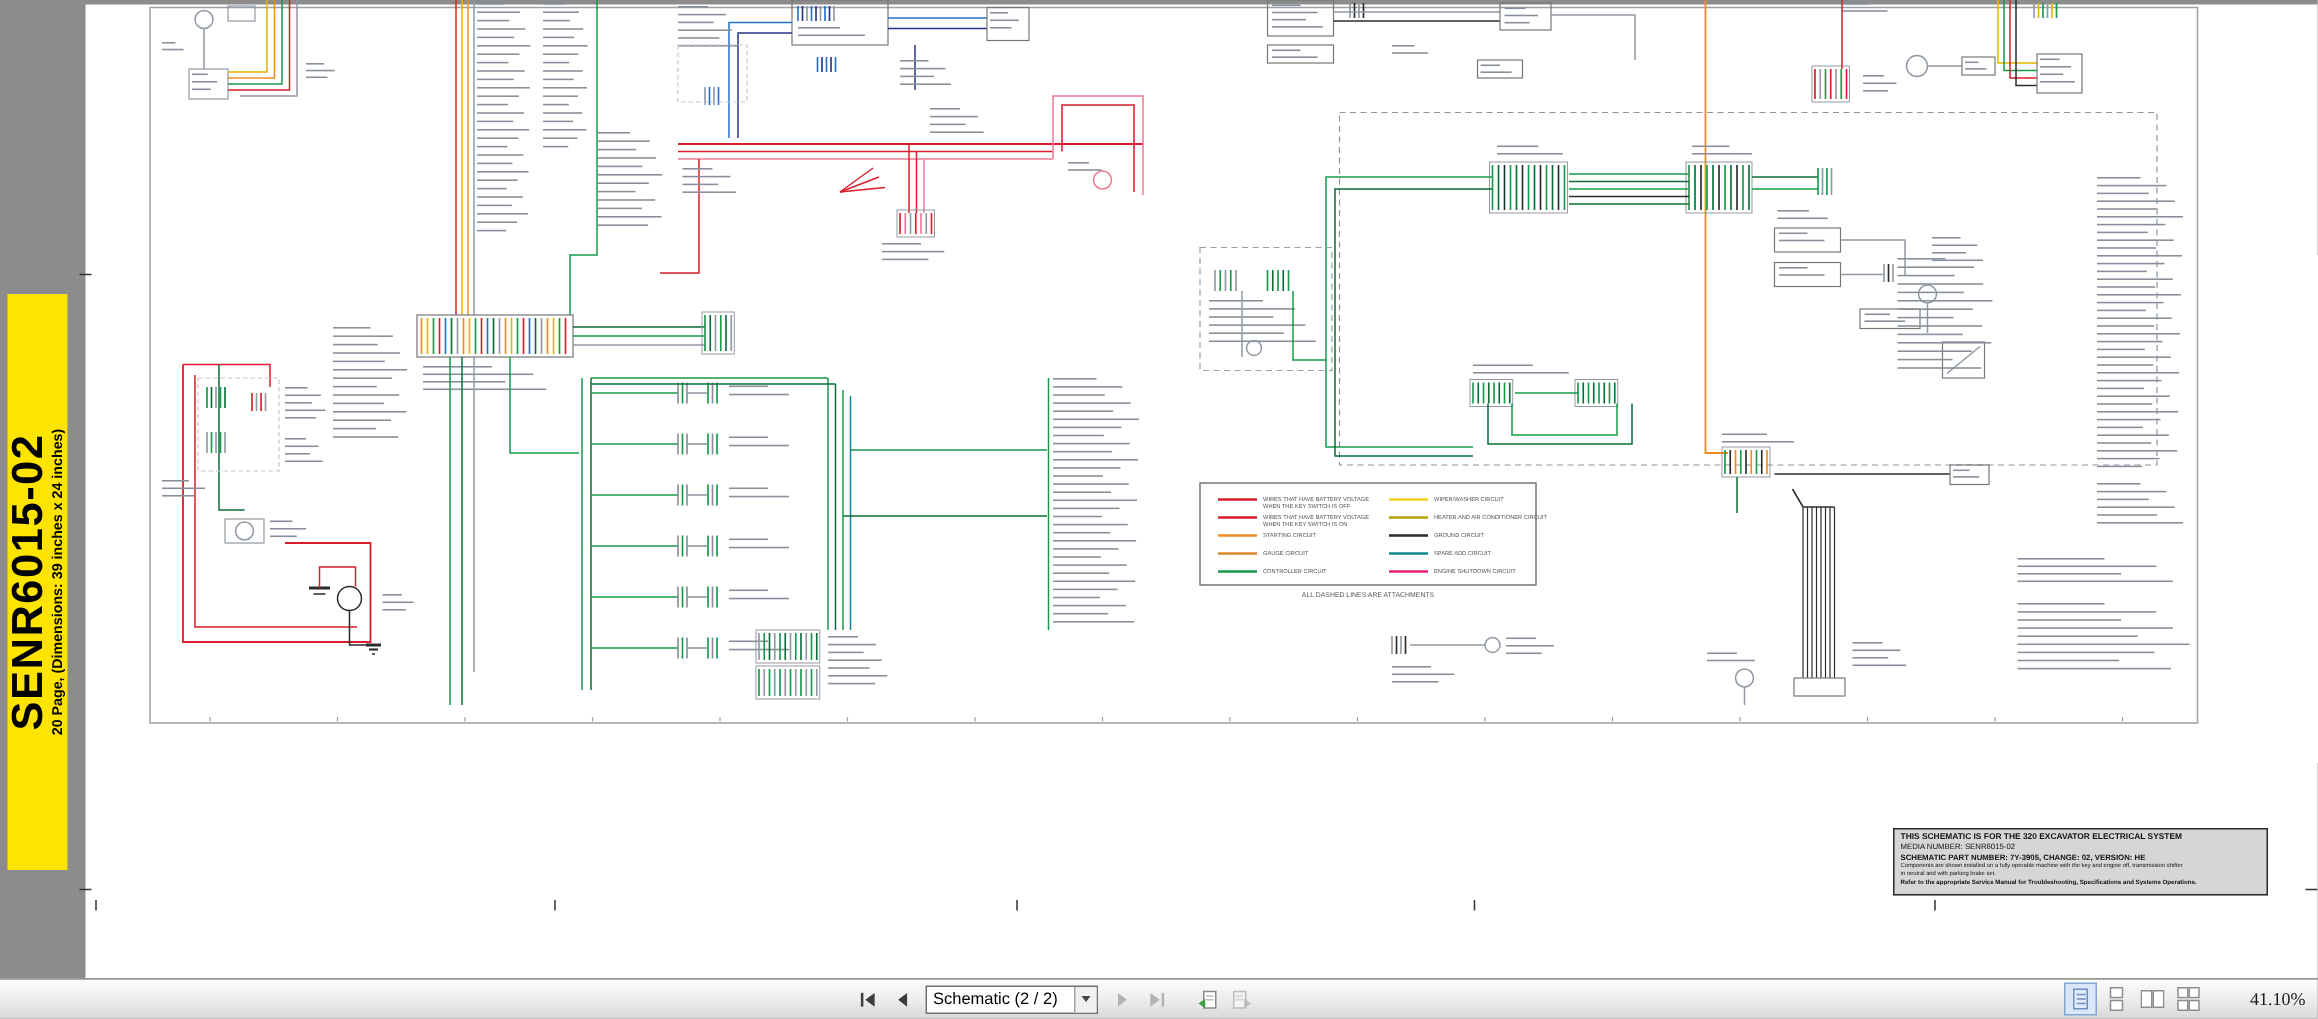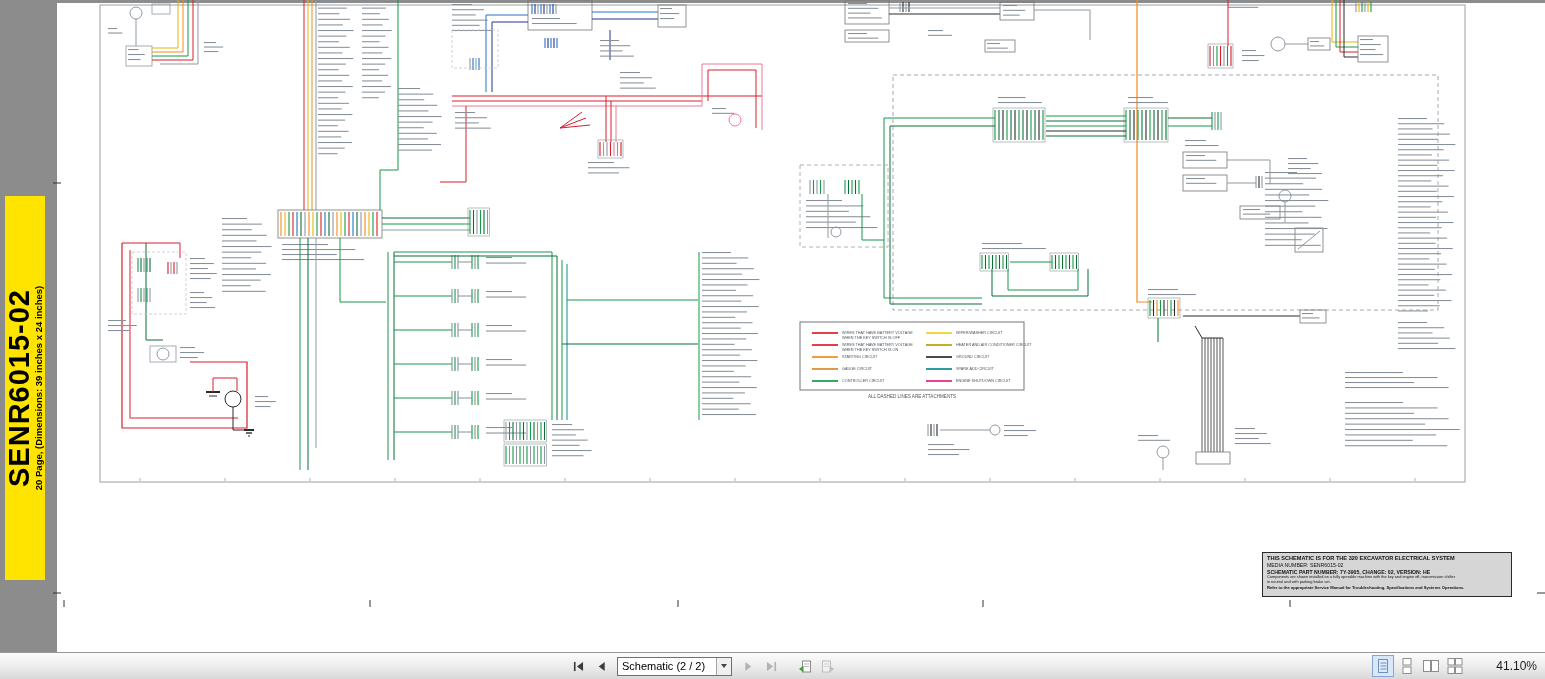--- a/index.html
+++ b/index.html
@@ -29,21 +29,21 @@
   .tbtn.view svg{width:14px;height:13px;}
   .page-combo{width:115px;height:19px;background:#fff;border:1px solid #707070;display:flex;align-items:center;box-sizing:border-box;margin:0 3px;cursor:pointer;}
   .combo-text{flex:1;font-size:11px;padding-left:4px;white-space:nowrap;overflow:hidden;color:#000;}
   .combo-arrow{width:14px;height:100%;border-left:1px solid #a5a5a5;display:flex;align-items:center;justify-content:center;background:#f0f0f0;}
   .combo-arrow::after{content:"";border-left:3.5px solid transparent;border-right:3.5px solid transparent;border-top:4.5px solid #444;}
   .tb-gap{width:8px;}
   .tb-right{position:absolute;right:8px;top:0;height:100%;display:flex;align-items:center;gap:2px;}
   .vbtn{width:22px;height:22px;border:1px solid transparent;background:transparent;padding:1px;display:flex;align-items:center;justify-content:center;cursor:pointer;}
   .vbtn.active{background:#d9e7f8;border-color:#84a6d1;}
   .vbtn svg{width:16px;height:16px;display:block;}
-  .zoom-label{font-size:12px;color:#1b1b1b;margin-left:28px;}
+  .zoom-label{font-size:12px;color:#1b1b1b;margin-left:28px;font-family:Liberation Serif, serif;}
 </style>
 </head>
 <body>
 
 <div class="screen">
   <div class="canvas">
     <div class="page"></div>
 
     <svg id="schematic-svg" viewBox="0 0 1545 652">
         <rect x="100" y="5" width="1365" height="477" fill="none" stroke="#9aa0a6" stroke-width="1"></rect>

